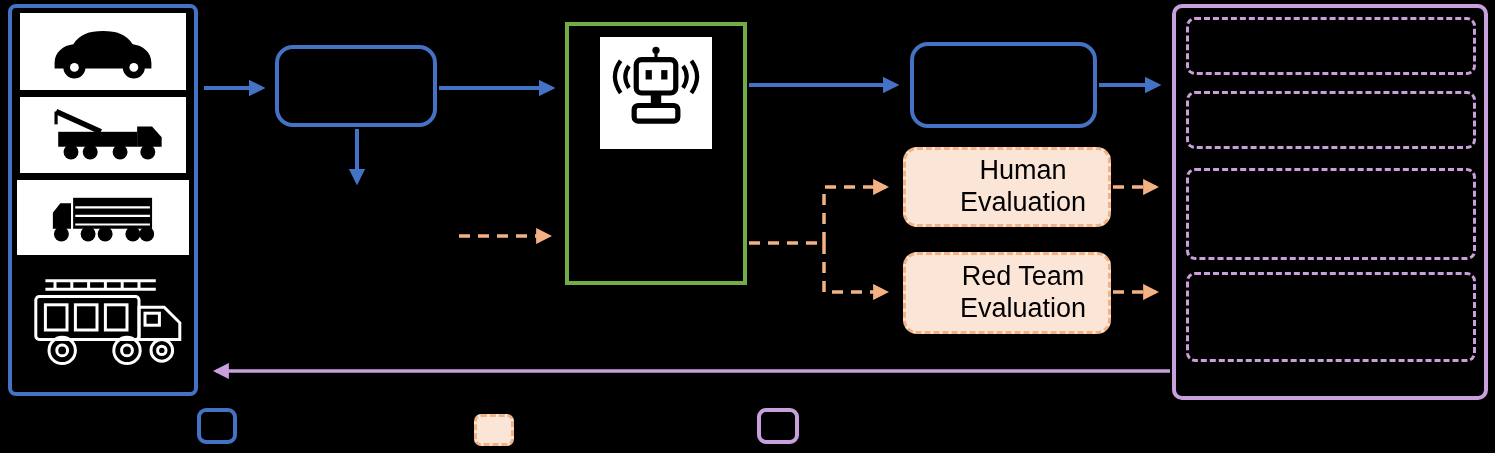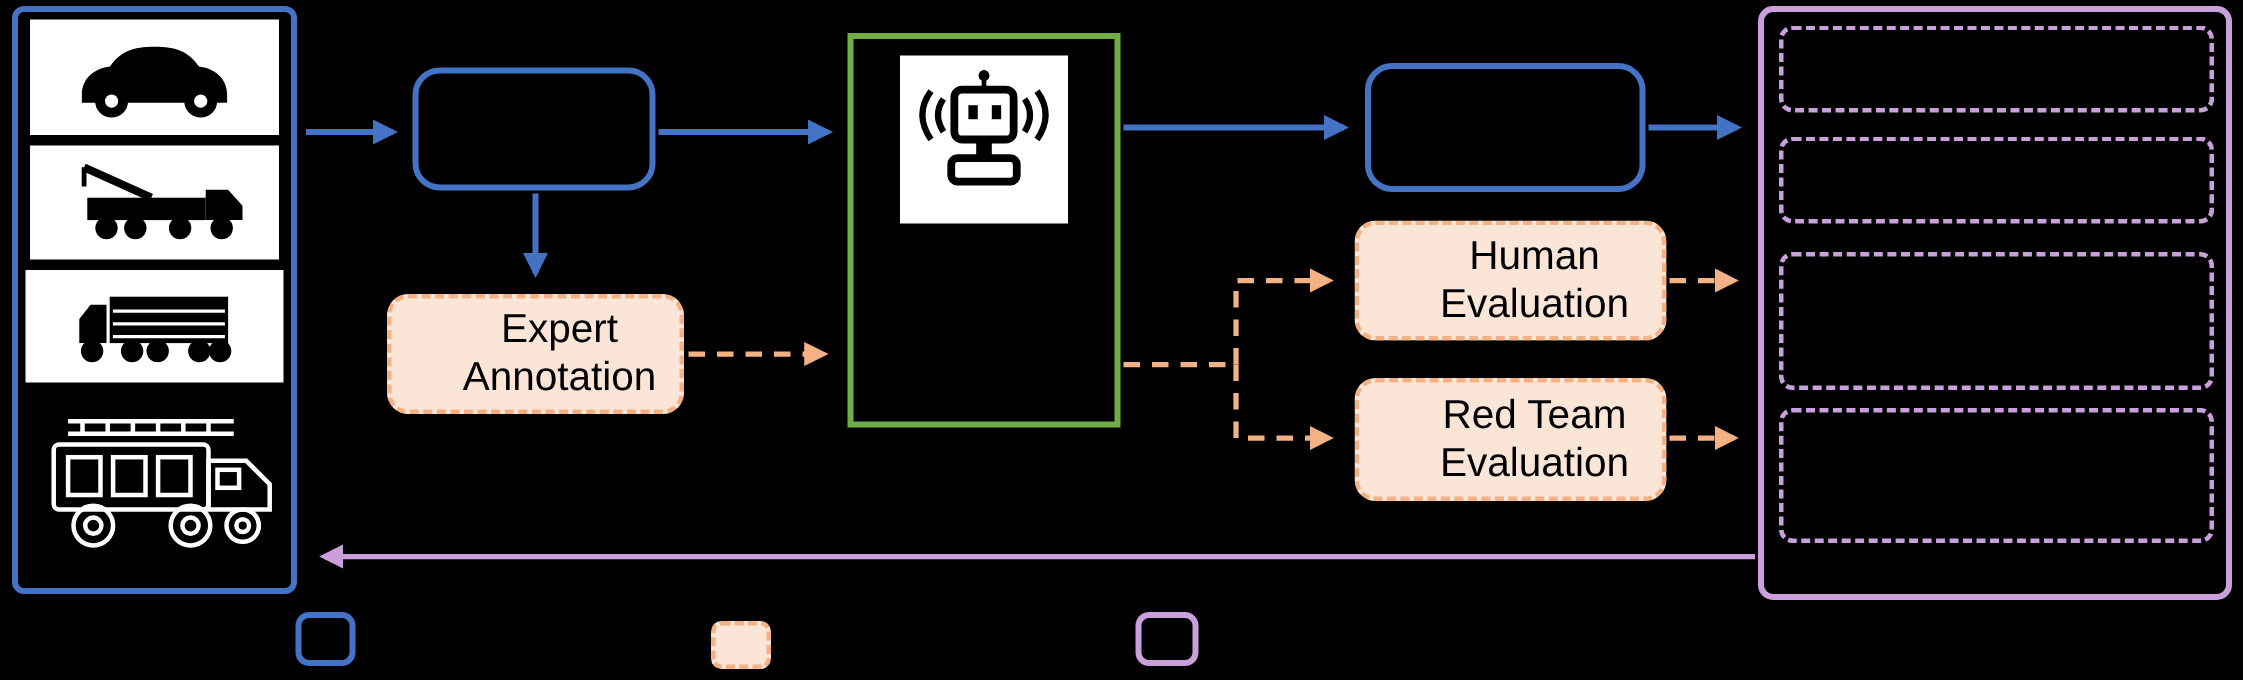--- a/index.html
+++ b/index.html
@@ -167,23 +167,20 @@
         <rect x="45" y="50" width="10" height="12" fill="#000"></rect>
         <rect x="29" y="62" width="42" height="15" rx="4" fill="none" stroke="#000" stroke-width="5"></rect>
         <path d="M24 24 q-7 10 0 21" fill="none" stroke="#000" stroke-width="4"></path>
         <path d="M16 19 q-11 15 0 31" fill="none" stroke="#000" stroke-width="4"></path>
         <path d="M76 24 q7 10 0 21" fill="none" stroke="#000" stroke-width="4"></path>
         <path d="M84 19 q11 15 0 31" fill="none" stroke="#000" stroke-width="4"></path>
       </svg>
     </div>
   </div>
 
-  <div class="peach-box expert">
-    <span>Expert Annotation</span>
-  </div>
   <div class="peach-box human">
     <span>Human Evaluation</span>
   </div>
   <div class="peach-box redteam">
     <span>Red Team Evaluation</span>
   </div>
 
   <div class="output-panel">
     <div class="slot s1"></div>
     <div class="slot s2"></div>

